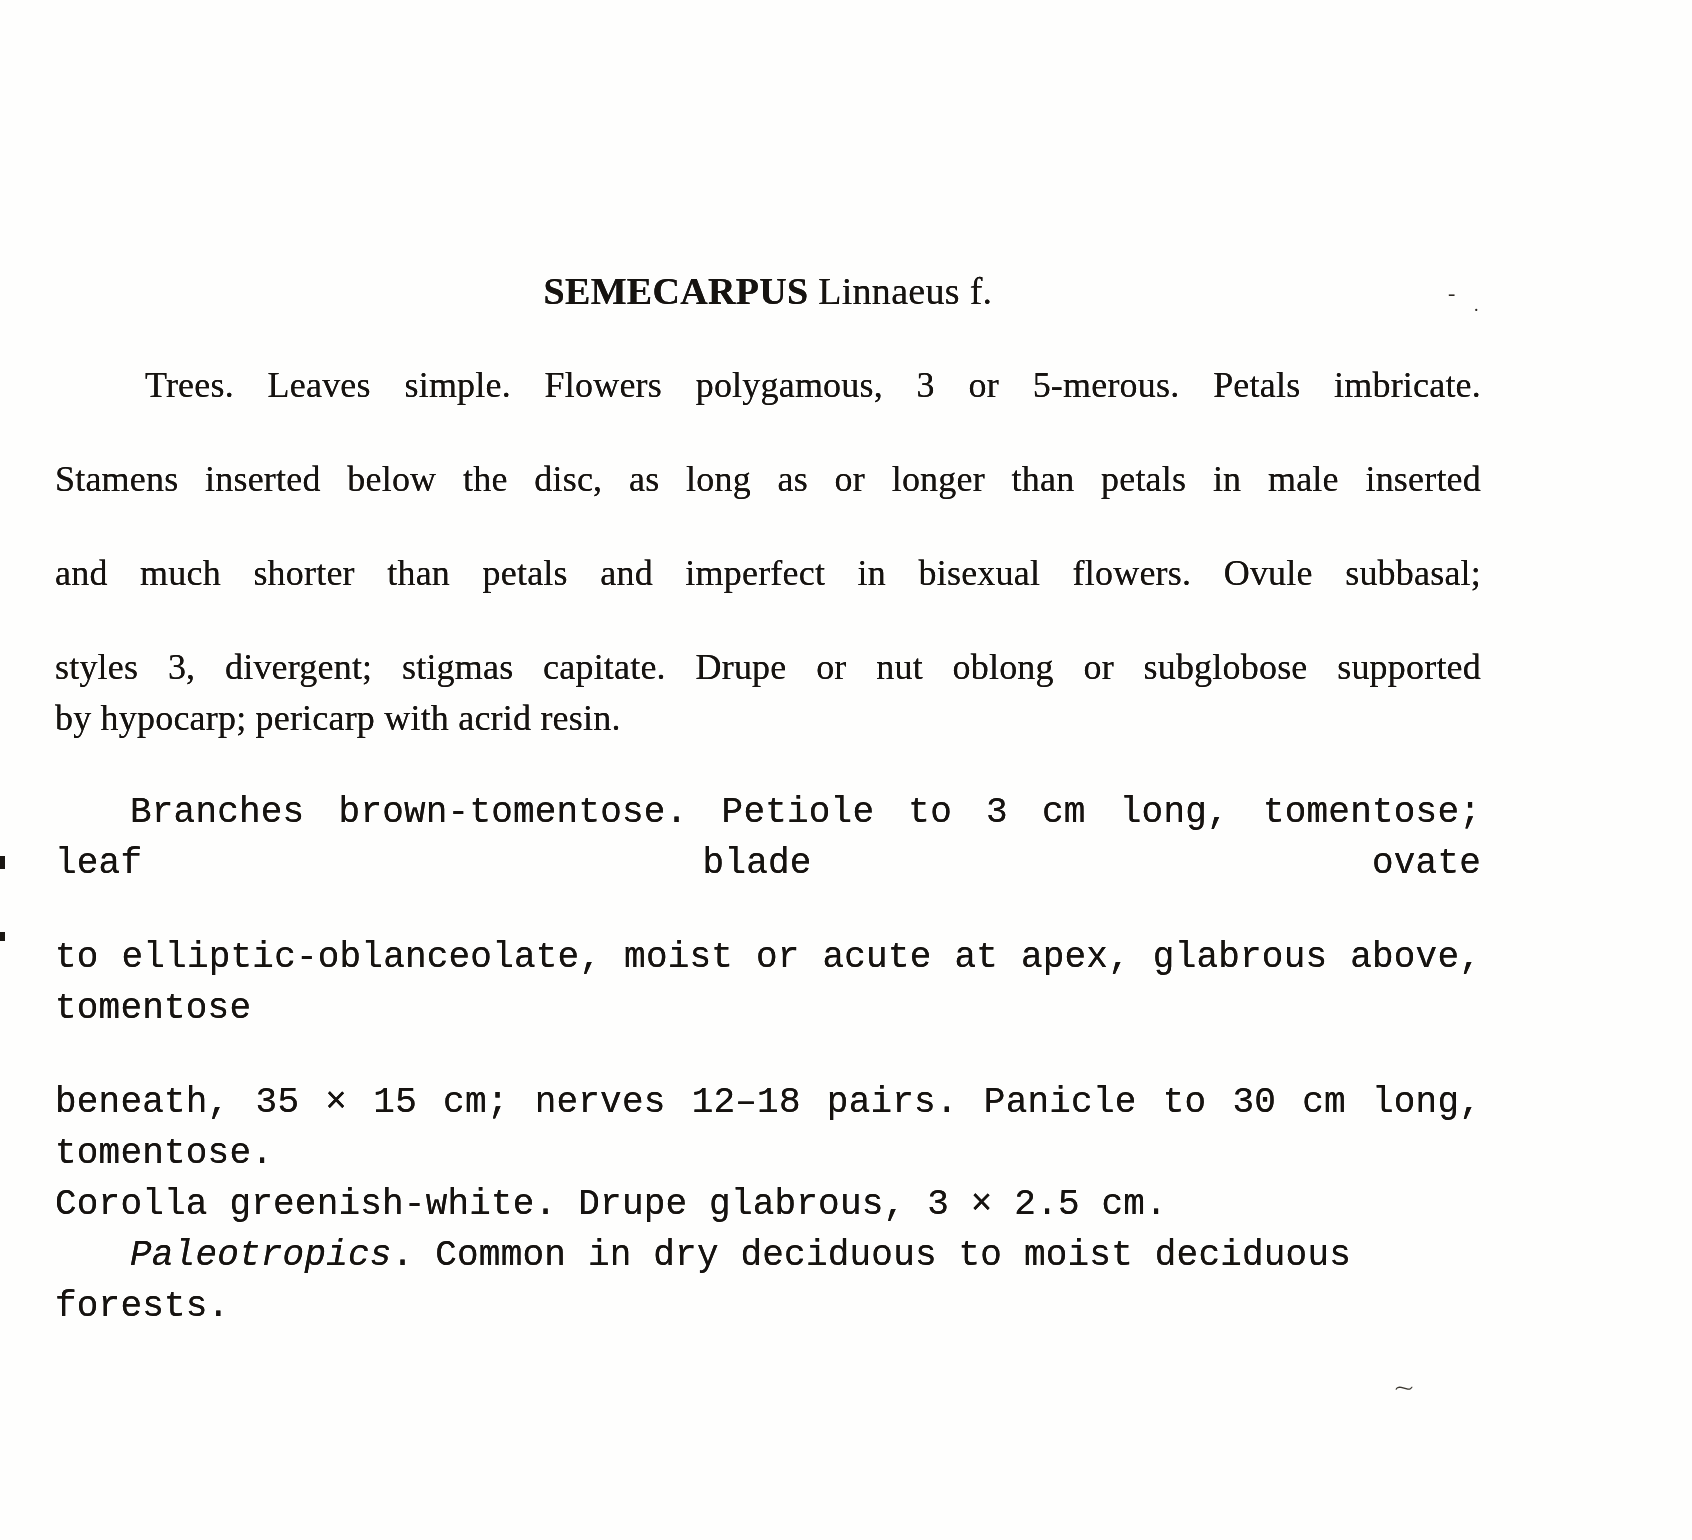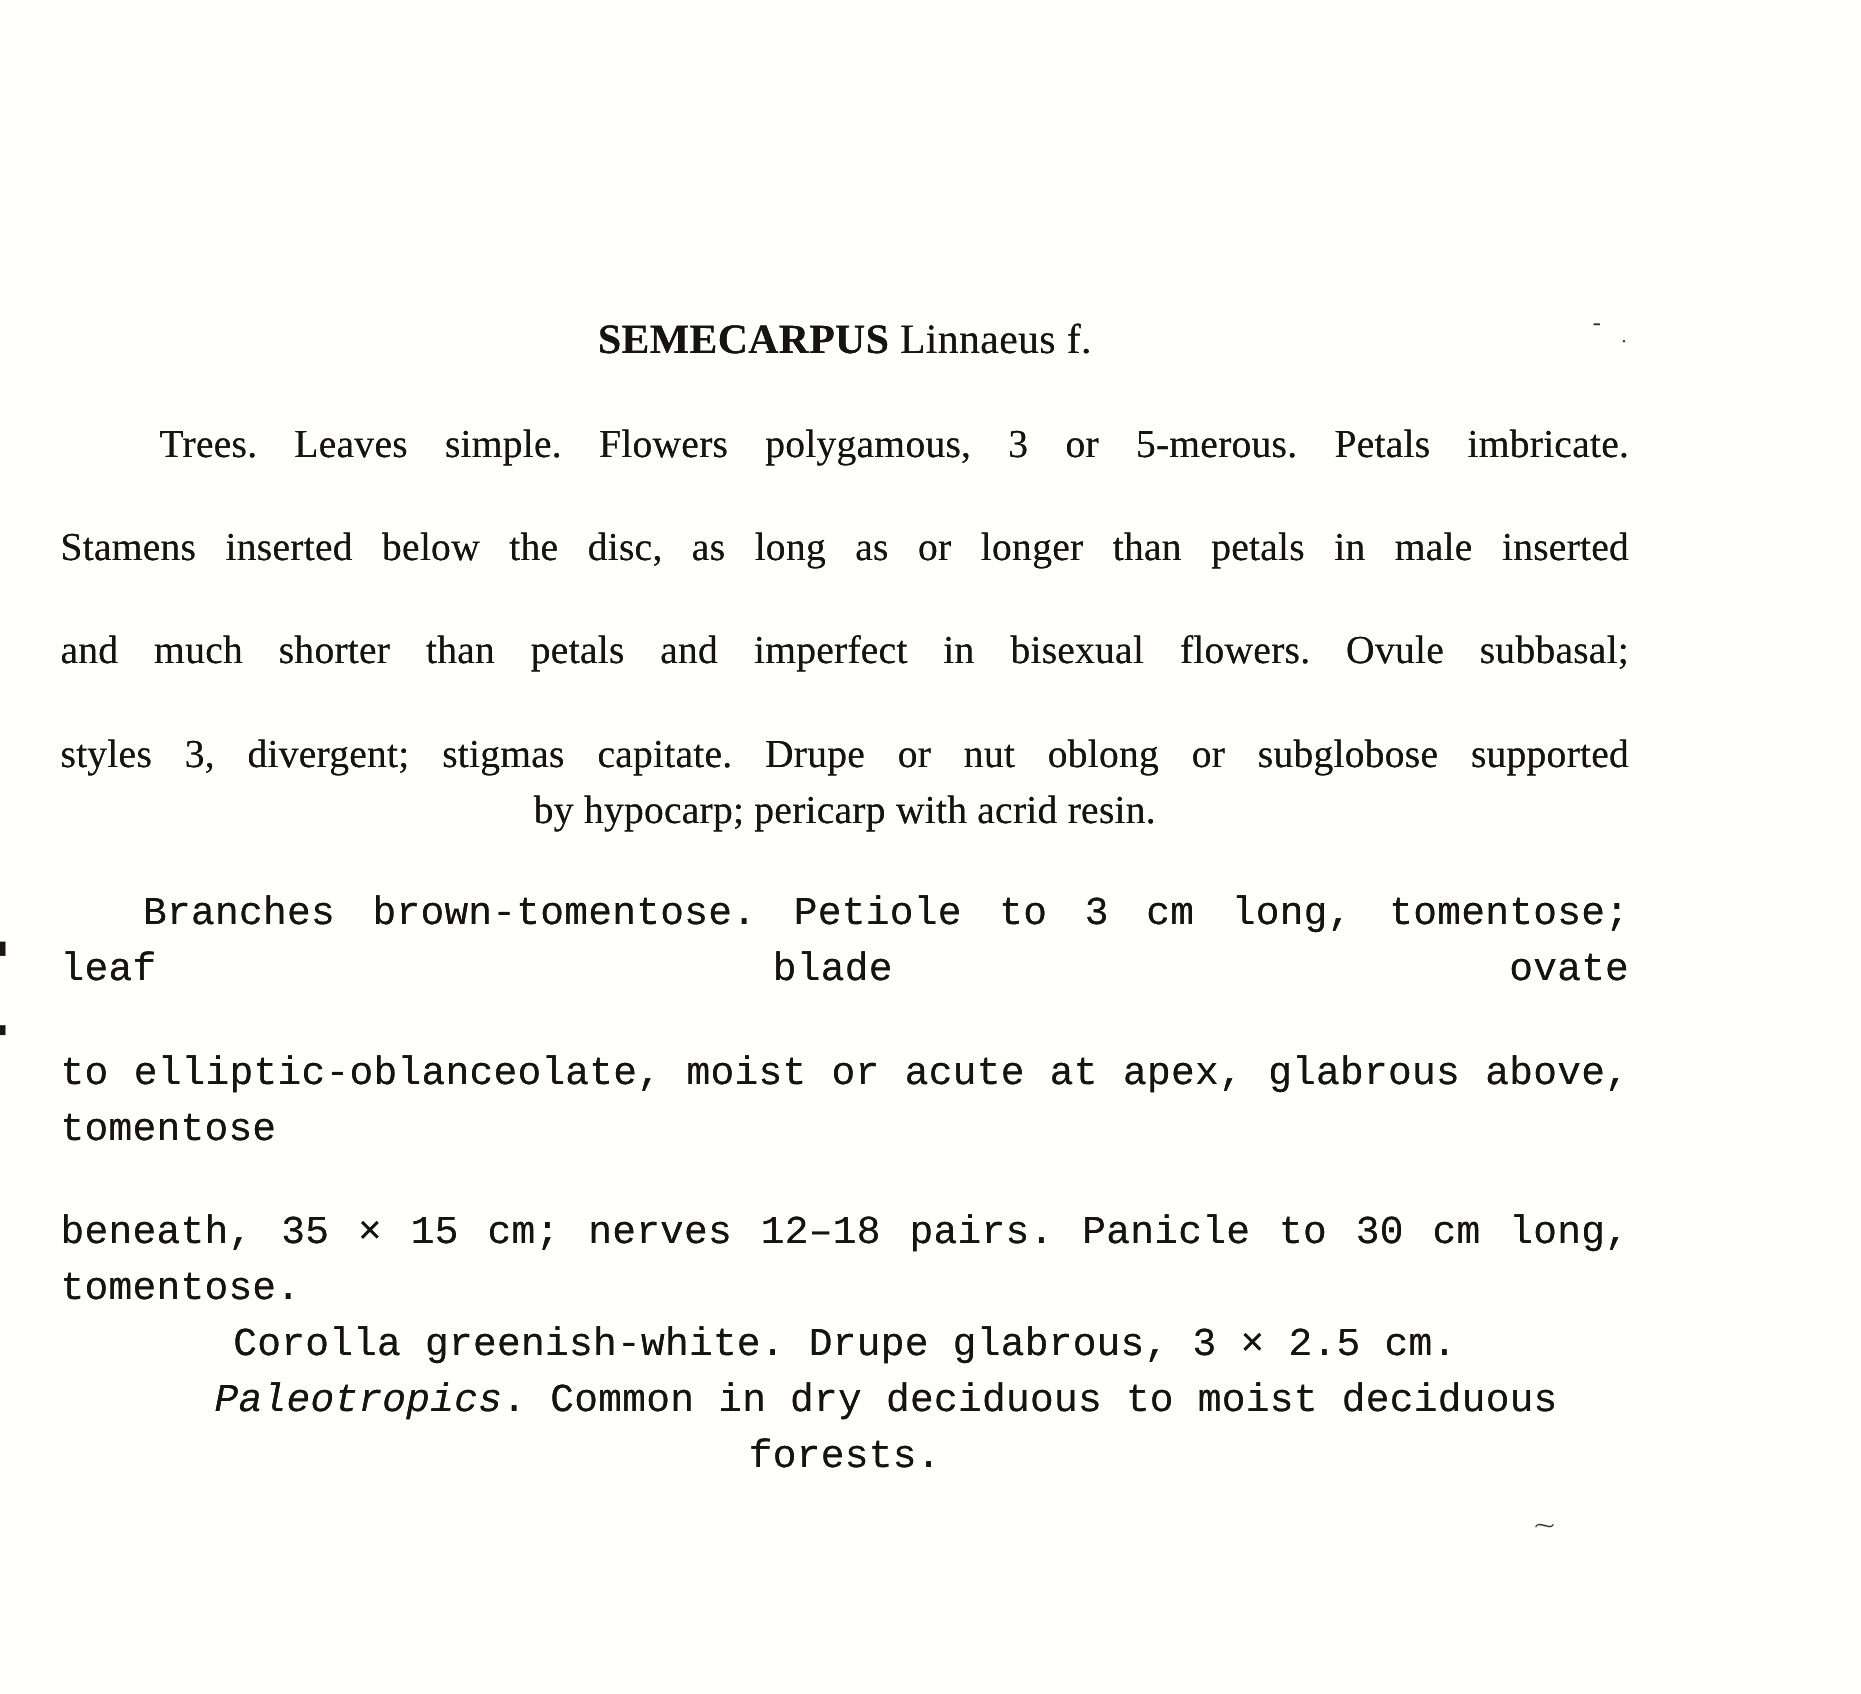--- a/index.html
+++ b/index.html
@@ -21,31 +21,30 @@
     position: relative;
     margin-left: 55px;
     width: 1426px;
   }
   .heading {
     text-align: center;
     font-size: 38px;
     line-height: 51px;
     letter-spacing: 0.3px;
     text-shadow: 0 0 0.6px currentColor;
-    margin-top: 18px;
   }
   .b { font-weight: 700; }
   .i { font-style: italic; }
   .para {
     font-size: 36px;
     line-height: 51px;
     letter-spacing: 0.2px;
     text-shadow: 0 0 0.5px currentColor;
   }
-  .line { width: 100%; text-align: center; }
+  .line { width: 100%; }
   
   .jl {
     text-align: justify;
     text-align-last: justify;
     margin-top: 43px;
   }
   .ind1 { text-indent: 90px; }   
   .ind2 { padding-left: 140px; } 
   .ind3 { text-indent: 75px; }   
   .gd { margin-top: 34px; }

